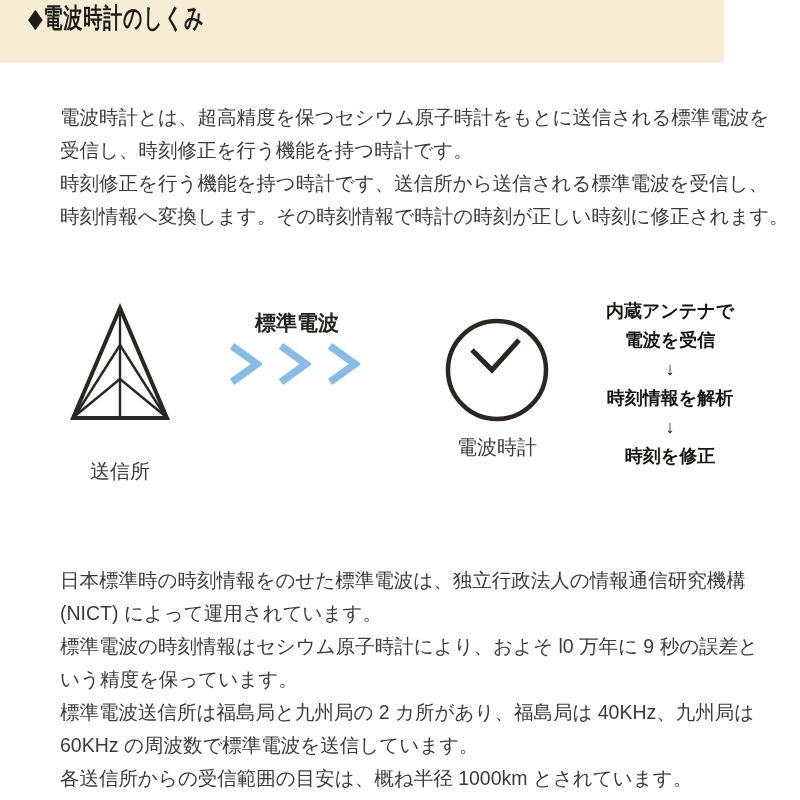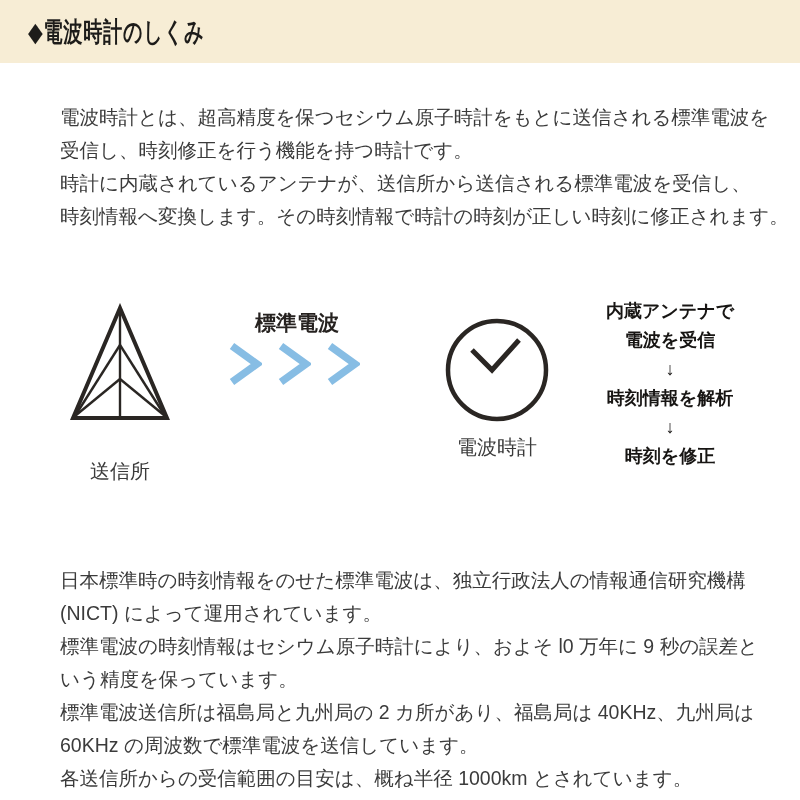--- a/index.html
+++ b/index.html
@@ -16,23 +16,23 @@
   body{
     background:var(--background);
     font-family:"Liberation Sans","DejaVu Sans",sans-serif;
     color:var(--body-text);
     overflow:hidden;
   }
   .page{position:relative;width:800px;height:800px;}
 
   
   .band{
-    position:absolute;left:0;top:0;width:800px;height:63px;
+    position:absolute;left:0;top:0;width:724px;height:63px;
     background:var(--header-band);
-    display:flex;align-items:center;
+    display:flex;align-items:flex-start;
   }
   .title{
     margin-left:28px;
     font-size:27px;font-weight:800;color:var(--title-ink);
     transform:scaleX(0.71);transform-origin:left center;
     white-space:nowrap;letter-spacing:1px;
   }
 
   
   .textblock{position:absolute;left:60px;width:700px;}
@@ -76,21 +76,21 @@
 
 <div class="page">
 
   <header class="band">
     <h1 class="title">◆電波時計のしくみ</h1>
   </header>
 
   <section class="textblock intro">
     <p>電波時計とは、超高精度を保つセシウム原子時計をもとに送信される標準電波を</p>
     <p>受信し、時刻修正を行う機能を持つ時計です。</p>
-    <p>時計に内蔵されているアンテナが、送信所から送信される標準電波を受信し、</p>
+    <p>時刻修正を行う機能を持つ時計です、送信所から送信される標準電波を受信し、</p>
     <p>時刻情報へ変換します。その時刻情報で時計の時刻が正しい時刻に修正されます。</p>
   </section>
 
   <section class="diagram">
 
     <svg class="tower-svg" width="100" height="120" viewBox="0 0 100 120" fill="none" stroke="currentColor" stroke-linecap="butt" stroke-linejoin="miter">
       <polygon points="50,5 3,115 97,115" stroke-width="4"></polygon>
       <line x1="50" y1="5" x2="50" y2="115" stroke-width="2.4"></line>
       <line x1="50" y1="42" x2="5" y2="113" stroke-width="2.4"></line>
       <line x1="50" y1="42" x2="95" y2="113" stroke-width="2.4"></line>

